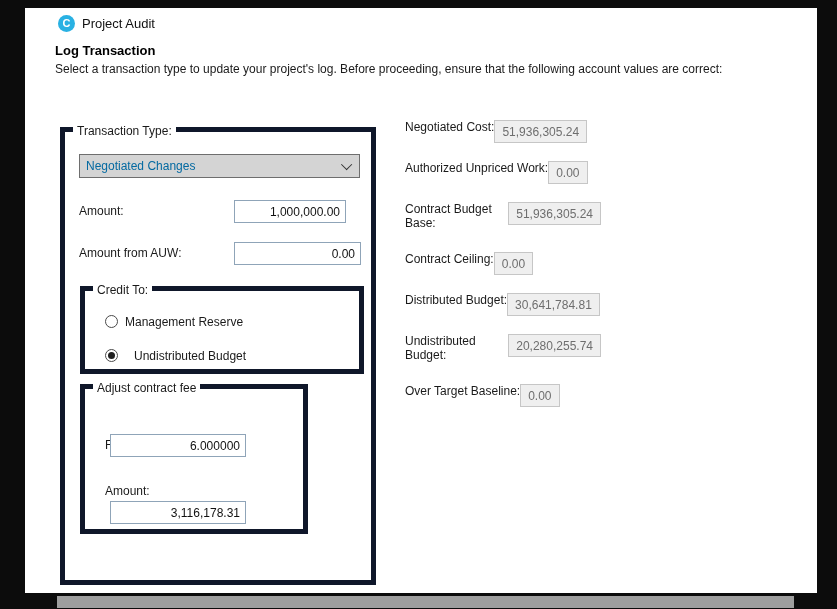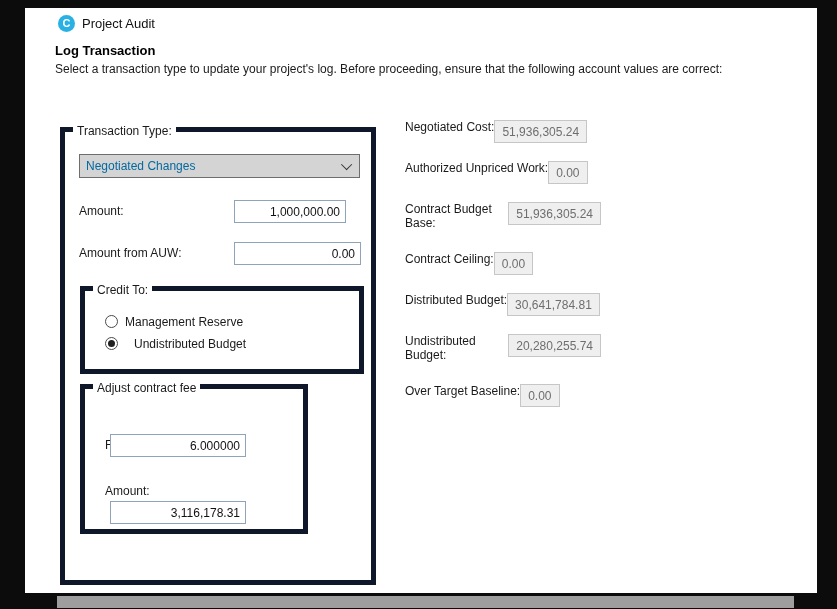--- a/index.html
+++ b/index.html
@@ -57,21 +57,21 @@
     text-align:right;padding:2px 5px;outline:none;
   }
   .lbl-amount{left:14px;top:68px;}
   .tb-amount{left:169px;top:68px;width:112px;}
   .lbl-auw{left:14px;top:110px;}
   .tb-auw{left:169px;top:110px;width:127px;}
 
   .credit-group{left:15px;top:154px;width:284px;height:88px;}
   .radio-row{position:absolute;left:20px;display:flex;align-items:flex-start;gap:7px;cursor:default;}
   .radio-row.r0{top:24px;}
-  .radio-row.r1{top:46px;gap:16px;}
+  .radio-row.r1{top:58px;gap:16px;}
   .radio{
     width:13px;height:13px;border-radius:50%;border:1px solid #4a4a4a;background:#fff;
     display:flex;align-items:center;justify-content:center;box-sizing:border-box;flex:0 0 auto;
   }
   .radio.checked::after{content:"";width:7px;height:7px;border-radius:50%;background:#1f1f1f;}
   .radio-label{font-size:12px;color:#1a1a1a;}
 
   .fee-group{left:15px;top:252px;width:228px;height:150px;}
   .lbl-fee{left:20px;top:26px;position:absolute;font-size:12px;margin-top:23px;}
   .tb-fee{left:25px;top:45px;width:136px;}

